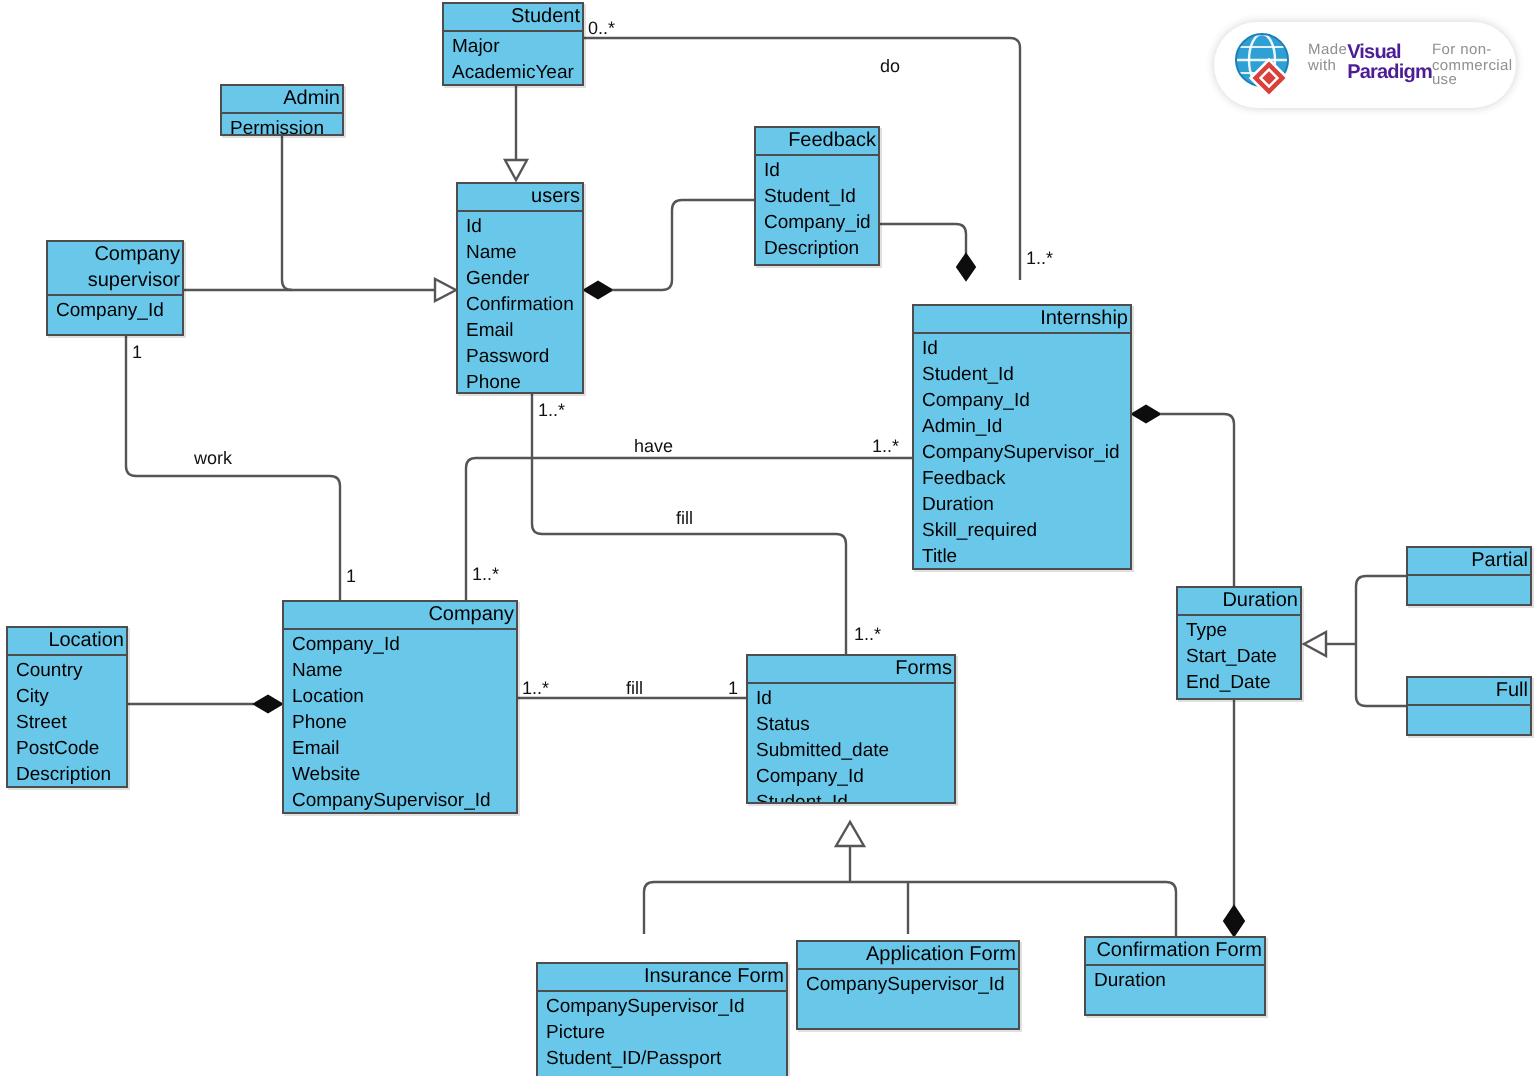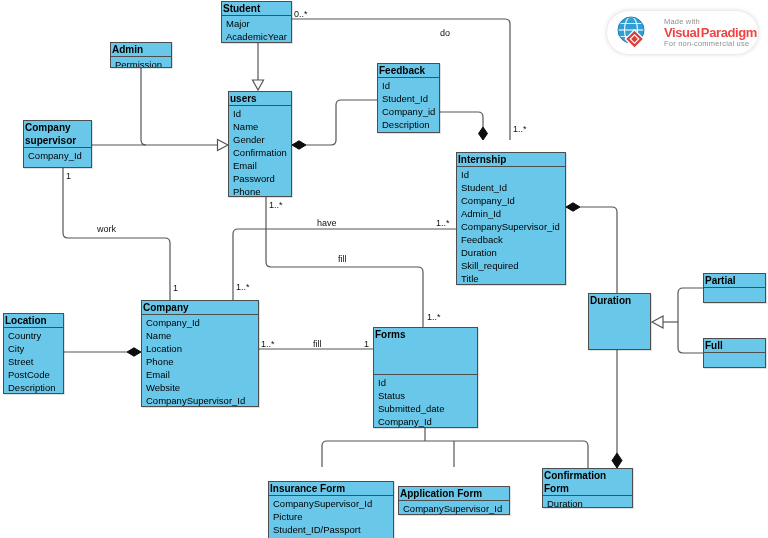--- a/index.html
+++ b/index.html
@@ -12,38 +12,38 @@
   .diamond{fill:var(--diamond,#0d0d0d);stroke:var(--diamond,#0d0d0d);}
   .tri{fill:#fff;stroke:var(--line,#555);stroke-width:1.2;}
   .entity{
     position:absolute;box-sizing:border-box;
     background:var(--shape-fill,#69c8ea);
     border:1px solid var(--shape-border,#4d4d4d);
     display:flex;flex-direction:column;
     box-shadow:1px 1px 0 rgba(0,0,0,0.12);
   }
   .entity-title{
-    flex:0 0 auto;text-align:left;font-weight:bold;font-size:10px;line-height:13px;
+    flex:0 0 auto;text-align:right;font-weight:normal;font-size:10px;line-height:13px;
     color:#000;padding:0 1px;white-space:normal;
   }
   .entity-body{
     flex:1 1 auto;border-top:1px solid var(--shape-border,#4d4d4d);
     padding-top:1px;overflow:hidden;
   }
   .field{font-size:9.5px;line-height:13px;color:#000;padding:0 0 0 4px;white-space:nowrap;}
   .lbl{position:absolute;font-size:9px;line-height:10px;color:#111;white-space:nowrap;}
   .watermark{
     position:absolute;left:607px;top:11px;width:151px;height:43px;background:#fff;
     border-radius:22px;box-shadow:0 0 5px rgba(0,0,0,0.18);
     display:flex;align-items:center;
   }
   .wm-icon{flex:0 0 auto;margin-left:8px;width:36px;height:36px;}
-  .wm-text{margin-left:13px;display:flex;flex-direction:column;line-height:1;}
+  .wm-text{margin-left:3px;display:flex;flex-direction:row;line-height:1;}
   .wm-small{font-size:7.5px;color:#8f8f8f;letter-spacing:0.2px;}
-  .wm-brand{font-size:13px;font-weight:bold;color:#ef4444;letter-spacing:-0.4px;word-spacing:-2px;margin:1px 0;text-align:center;}
+  .wm-brand{font-size:10px;font-weight:bold;color:#4c1d95;letter-spacing:-0.4px;word-spacing:-2px;margin:1px 0;}
 </style>
 </head>
 <body>
 
 <div id="canvas">
 
   <svg id="wires" viewBox="0 0 768 538" xmlns="http://www.w3.org/2000/svg">
 
     <path class="conn" d="M258,43 V80"></path>
     <polygon class="tri" points="258,90 252.5,80 263.5,80"></polygon>
@@ -166,53 +166,58 @@
         <div class="field">Location</div>
         <div class="field">Phone</div>
         <div class="field">Email</div>
         <div class="field">Website</div>
         <div class="field">CompanySupervisor_Id</div>
       </div>
   </div>
 
   <div class="entity" style="left:588px;top:293px;width:63px;height:57px;">
     <div class="entity-title">Duration</div>
+    <div class="entity-body">
+        <div class="field">Type</div>
+        <div class="field">Start_Date</div>
+        <div class="field">End_Date</div>
+      </div>
   </div>
 
   <div class="entity" style="left:703px;top:273px;width:63px;height:30px;">
     <div class="entity-title">Partial</div>
     <div class="entity-body"></div>
   </div>
 
   <div class="entity" style="left:703px;top:338px;width:63px;height:30px;">
     <div class="entity-title">Full</div>
     <div class="entity-body"></div>
   </div>
 
-  <div class="entity" style="left:373px;top:327px;width:105px;height:101px;gap:33px;">
+  <div class="entity" style="left:373px;top:327px;width:105px;height:75px;">
     <div class="entity-title">Forms</div>
     <div class="entity-body">
         <div class="field">Id</div>
         <div class="field">Status</div>
         <div class="field">Submitted_date</div>
         <div class="field">Company_Id</div>
         <div class="field">Student_Id</div>
       </div>
   </div>
 
   <div class="entity" style="left:268px;top:481px;width:126px;height:70px;">
     <div class="entity-title">Insurance Form</div>
     <div class="entity-body">
         <div class="field">CompanySupervisor_Id</div>
         <div class="field">Picture</div>
         <div class="field">Student_ID/Passport</div>
       </div>
   </div>
 
-  <div class="entity" style="left:398px;top:486px;width:112px;height:29px;">
+  <div class="entity" style="left:398px;top:470px;width:112px;height:45px;">
     <div class="entity-title">Application Form</div>
     <div class="entity-body">
         <div class="field">CompanySupervisor_Id</div>
       </div>
   </div>
 
   <div class="entity" style="left:542px;top:468px;width:91px;height:40px;">
     <div class="entity-title">Confirmation Form</div>
     <div class="entity-body">
         <div class="field">Duration</div>

